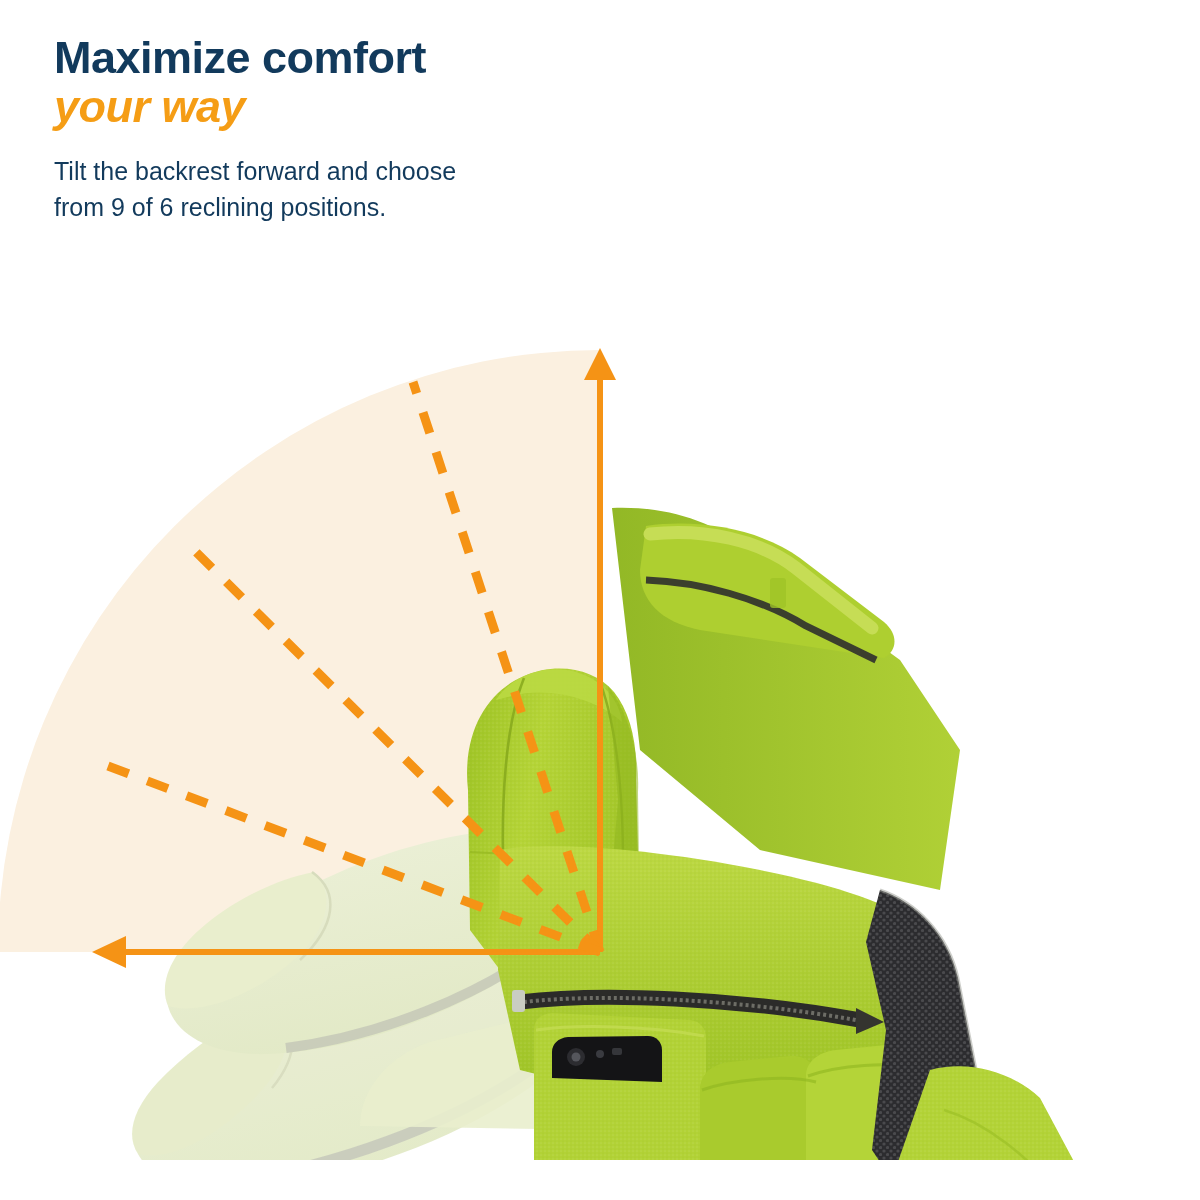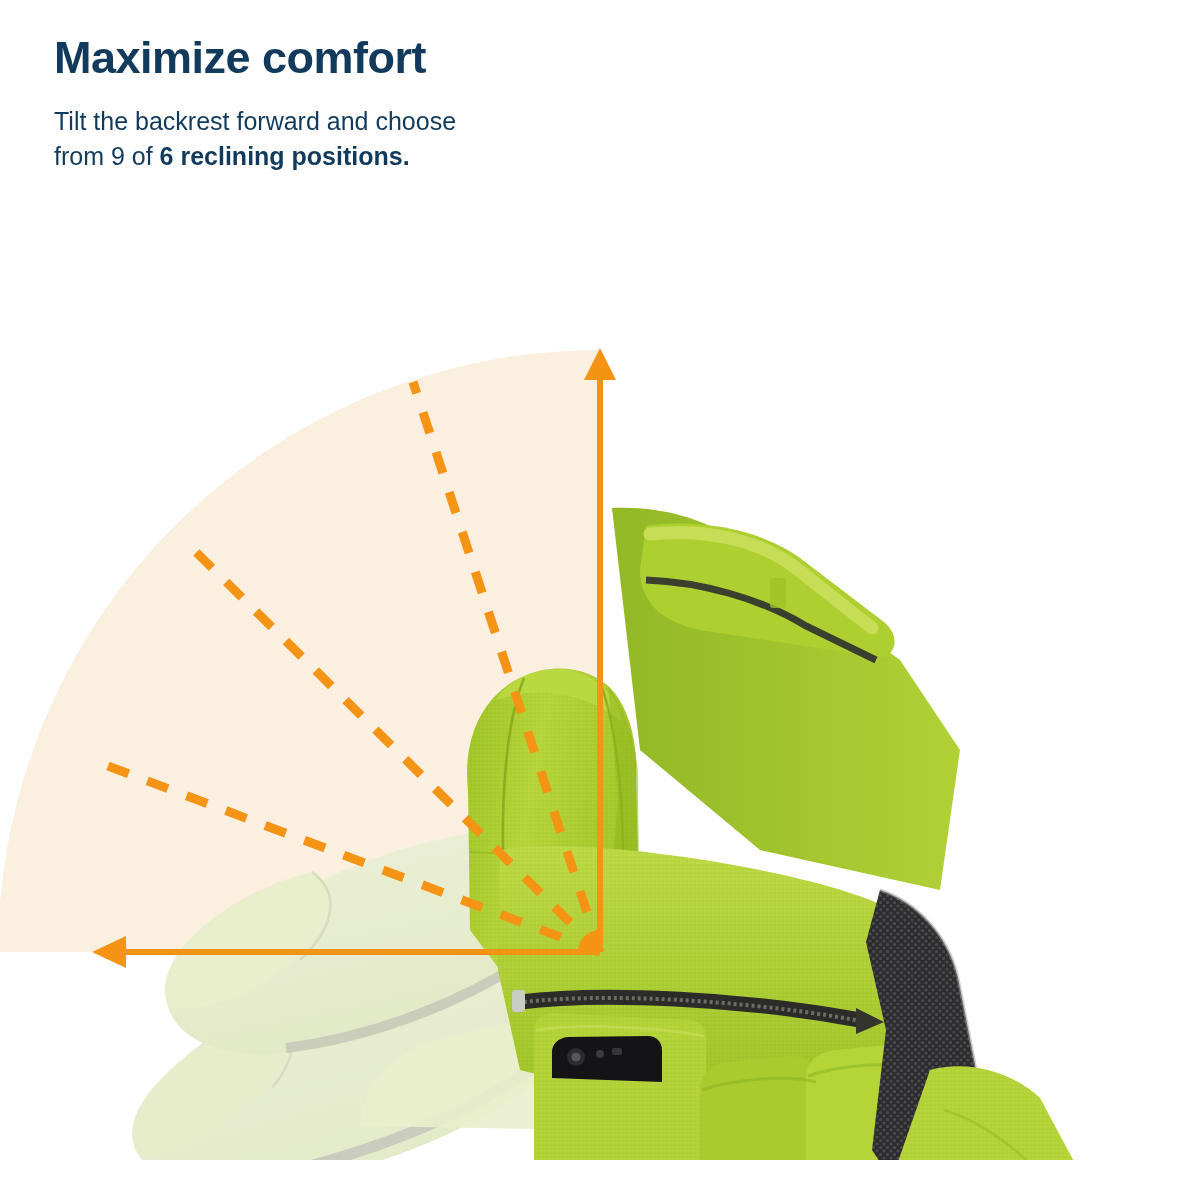--- a/index.html
+++ b/index.html
@@ -18,33 +18,34 @@
     font-size:45px;font-weight:bold;letter-spacing:-0.5px;
     color:#123a5c;line-height:1.06;margin:0;white-space:nowrap;
   }
   .headline-2{
     font-size:45px;font-weight:bold;font-style:italic;letter-spacing:-0.5px;
     color:#f59d15;line-height:1.12;margin:0;white-space:nowrap;
   }
   .subhead{
     margin-top:22px;font-size:25px;color:#123a5c;line-height:1.42;font-weight:400;
   }
-  .subhead b{font-weight:bold;text-align:center;}
+  .subhead b{font-weight:normal;text-align:center;}
 
   
   .stage{position:absolute;left:0;top:330px;width:1200px;height:830px;}
   .stage svg{position:absolute;left:0;top:0;}
 </style>
 </head>
 <body>
 
 <div id="root">
 
   <div class="headline-block">
     <p class="headline-1">Maximize comfort</p>
+    <p class="headline-2">your way</p>
     <div class="subhead">
       <div>Tilt the backrest forward and choose</div>
       <div><span>from 9 of </span><b>6 reclining positions.</b></div>
     </div>
   </div>
 
   <div class="stage">
     <svg width="1200" height="830" viewBox="0 0 1200 830">
       <defs>
         <linearGradient id="gGreen" x1="0" y1="0" x2="1" y2="0.3">

